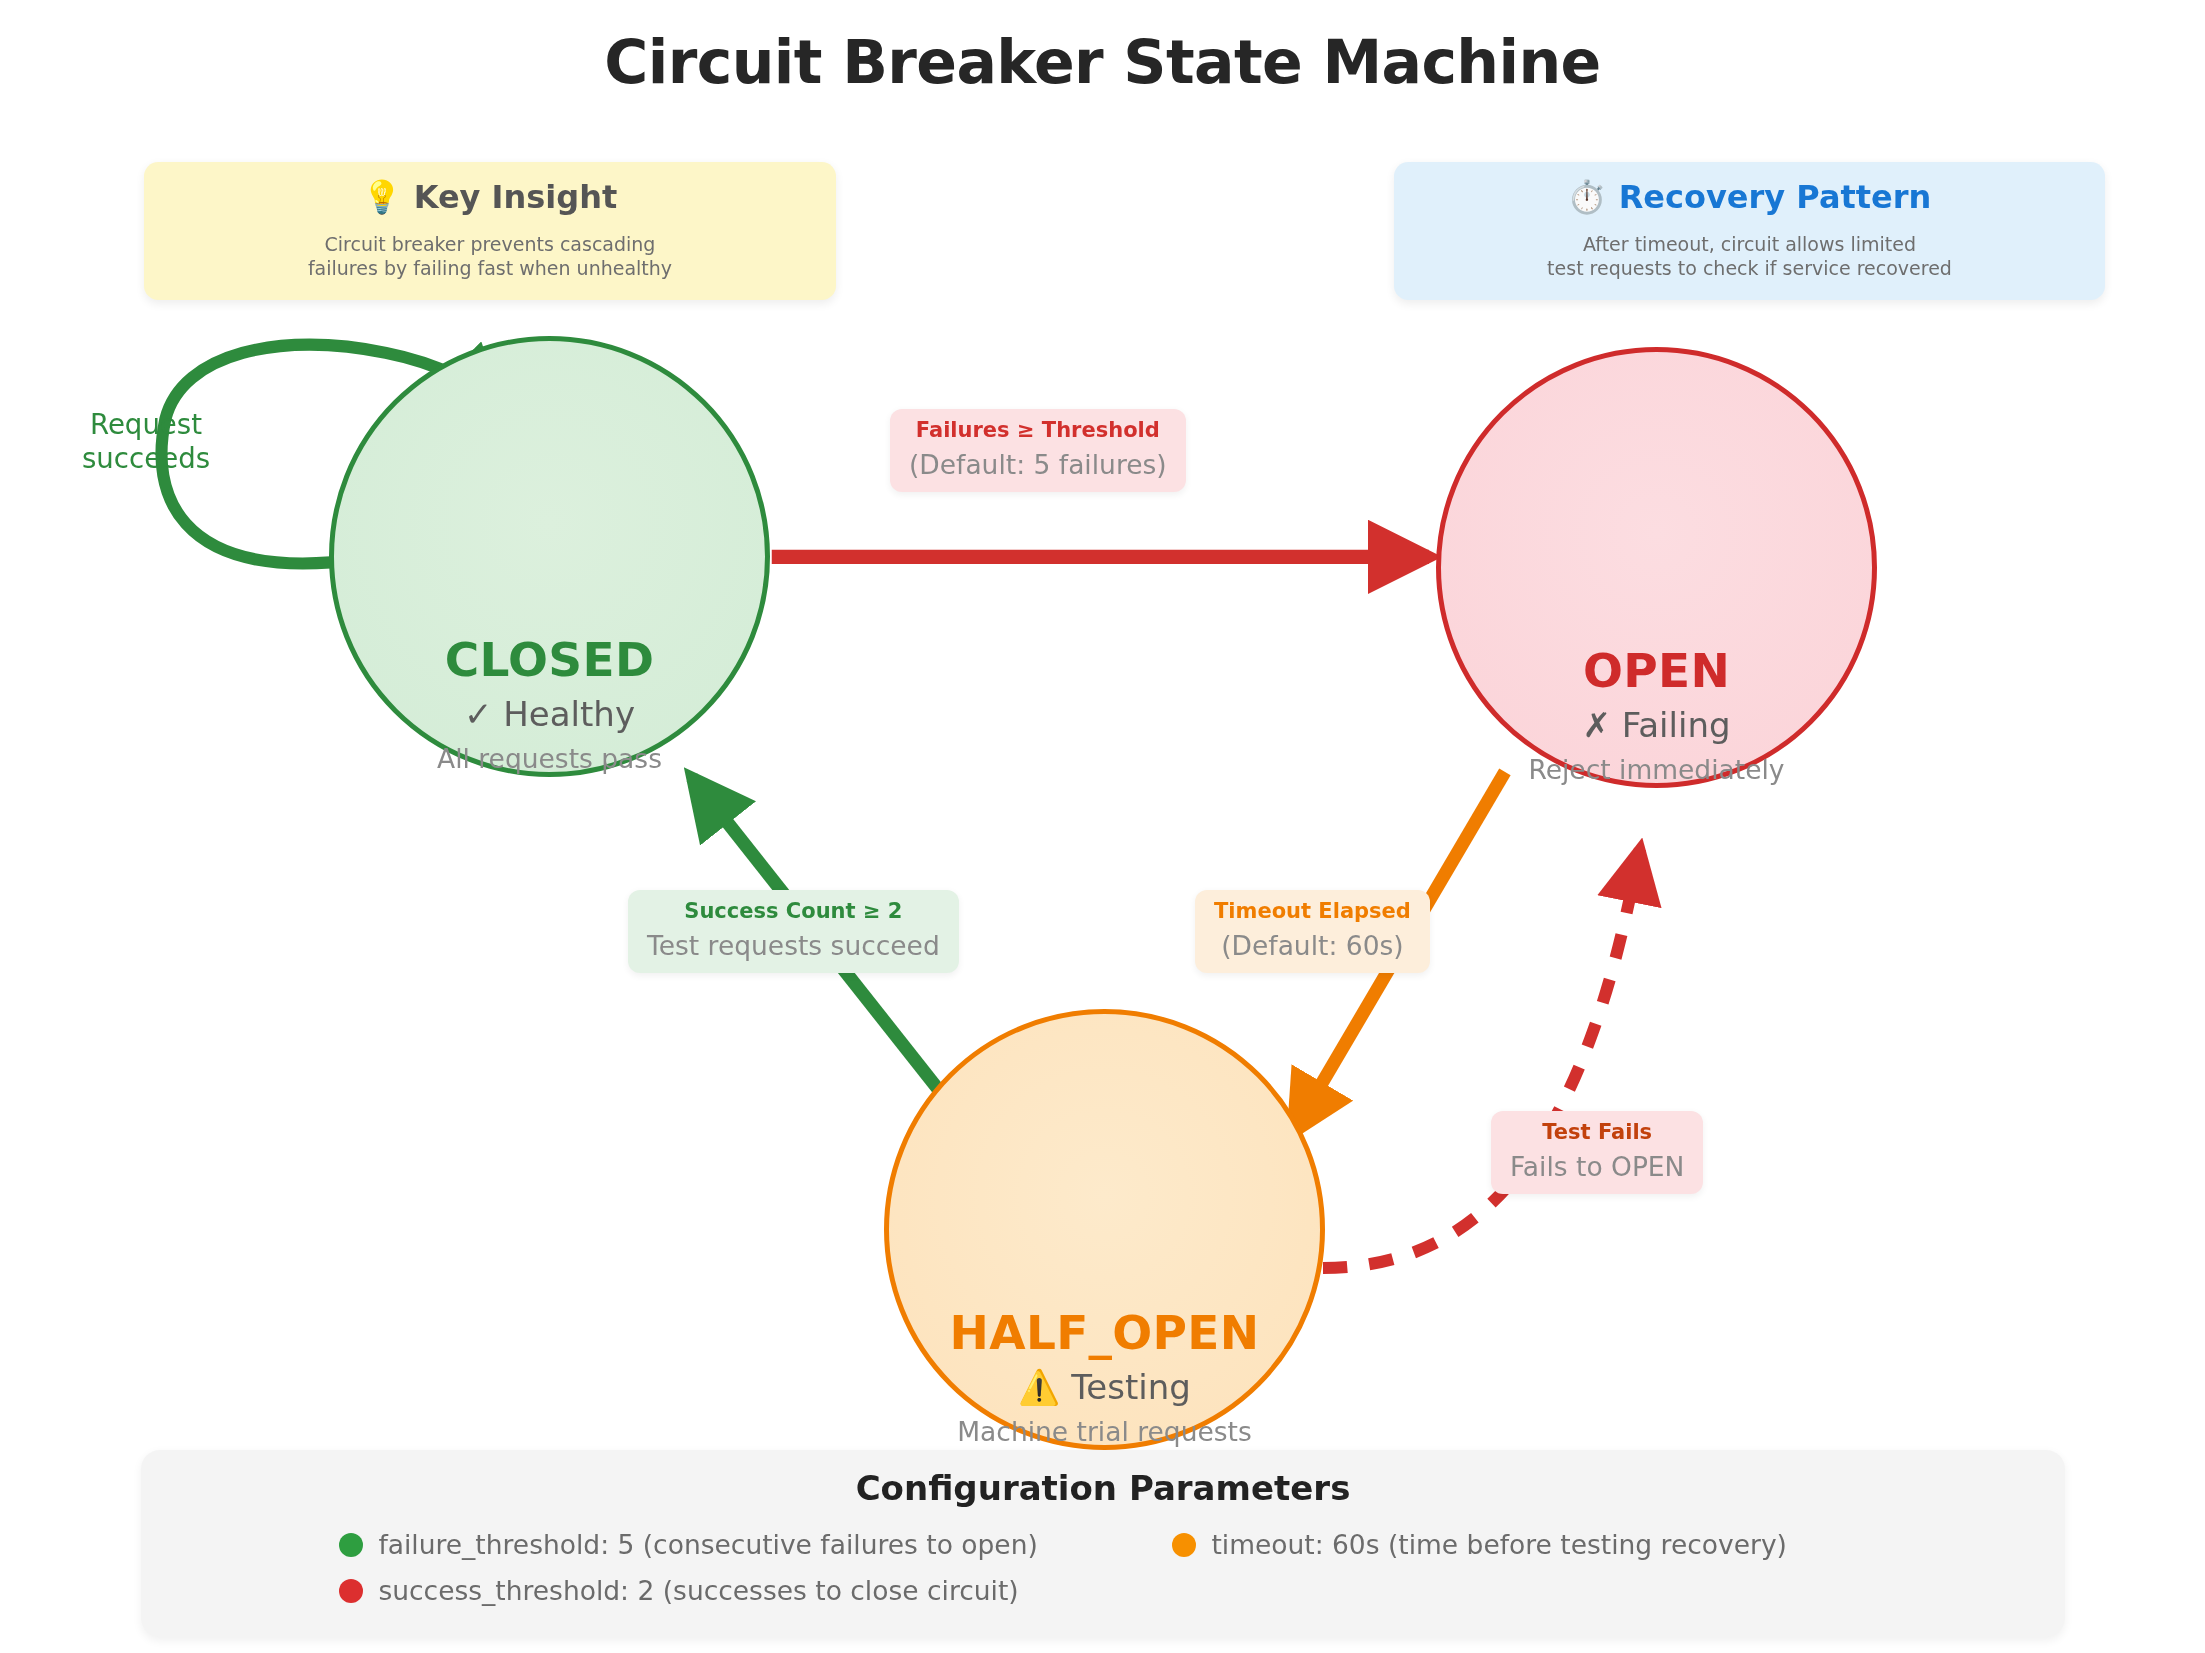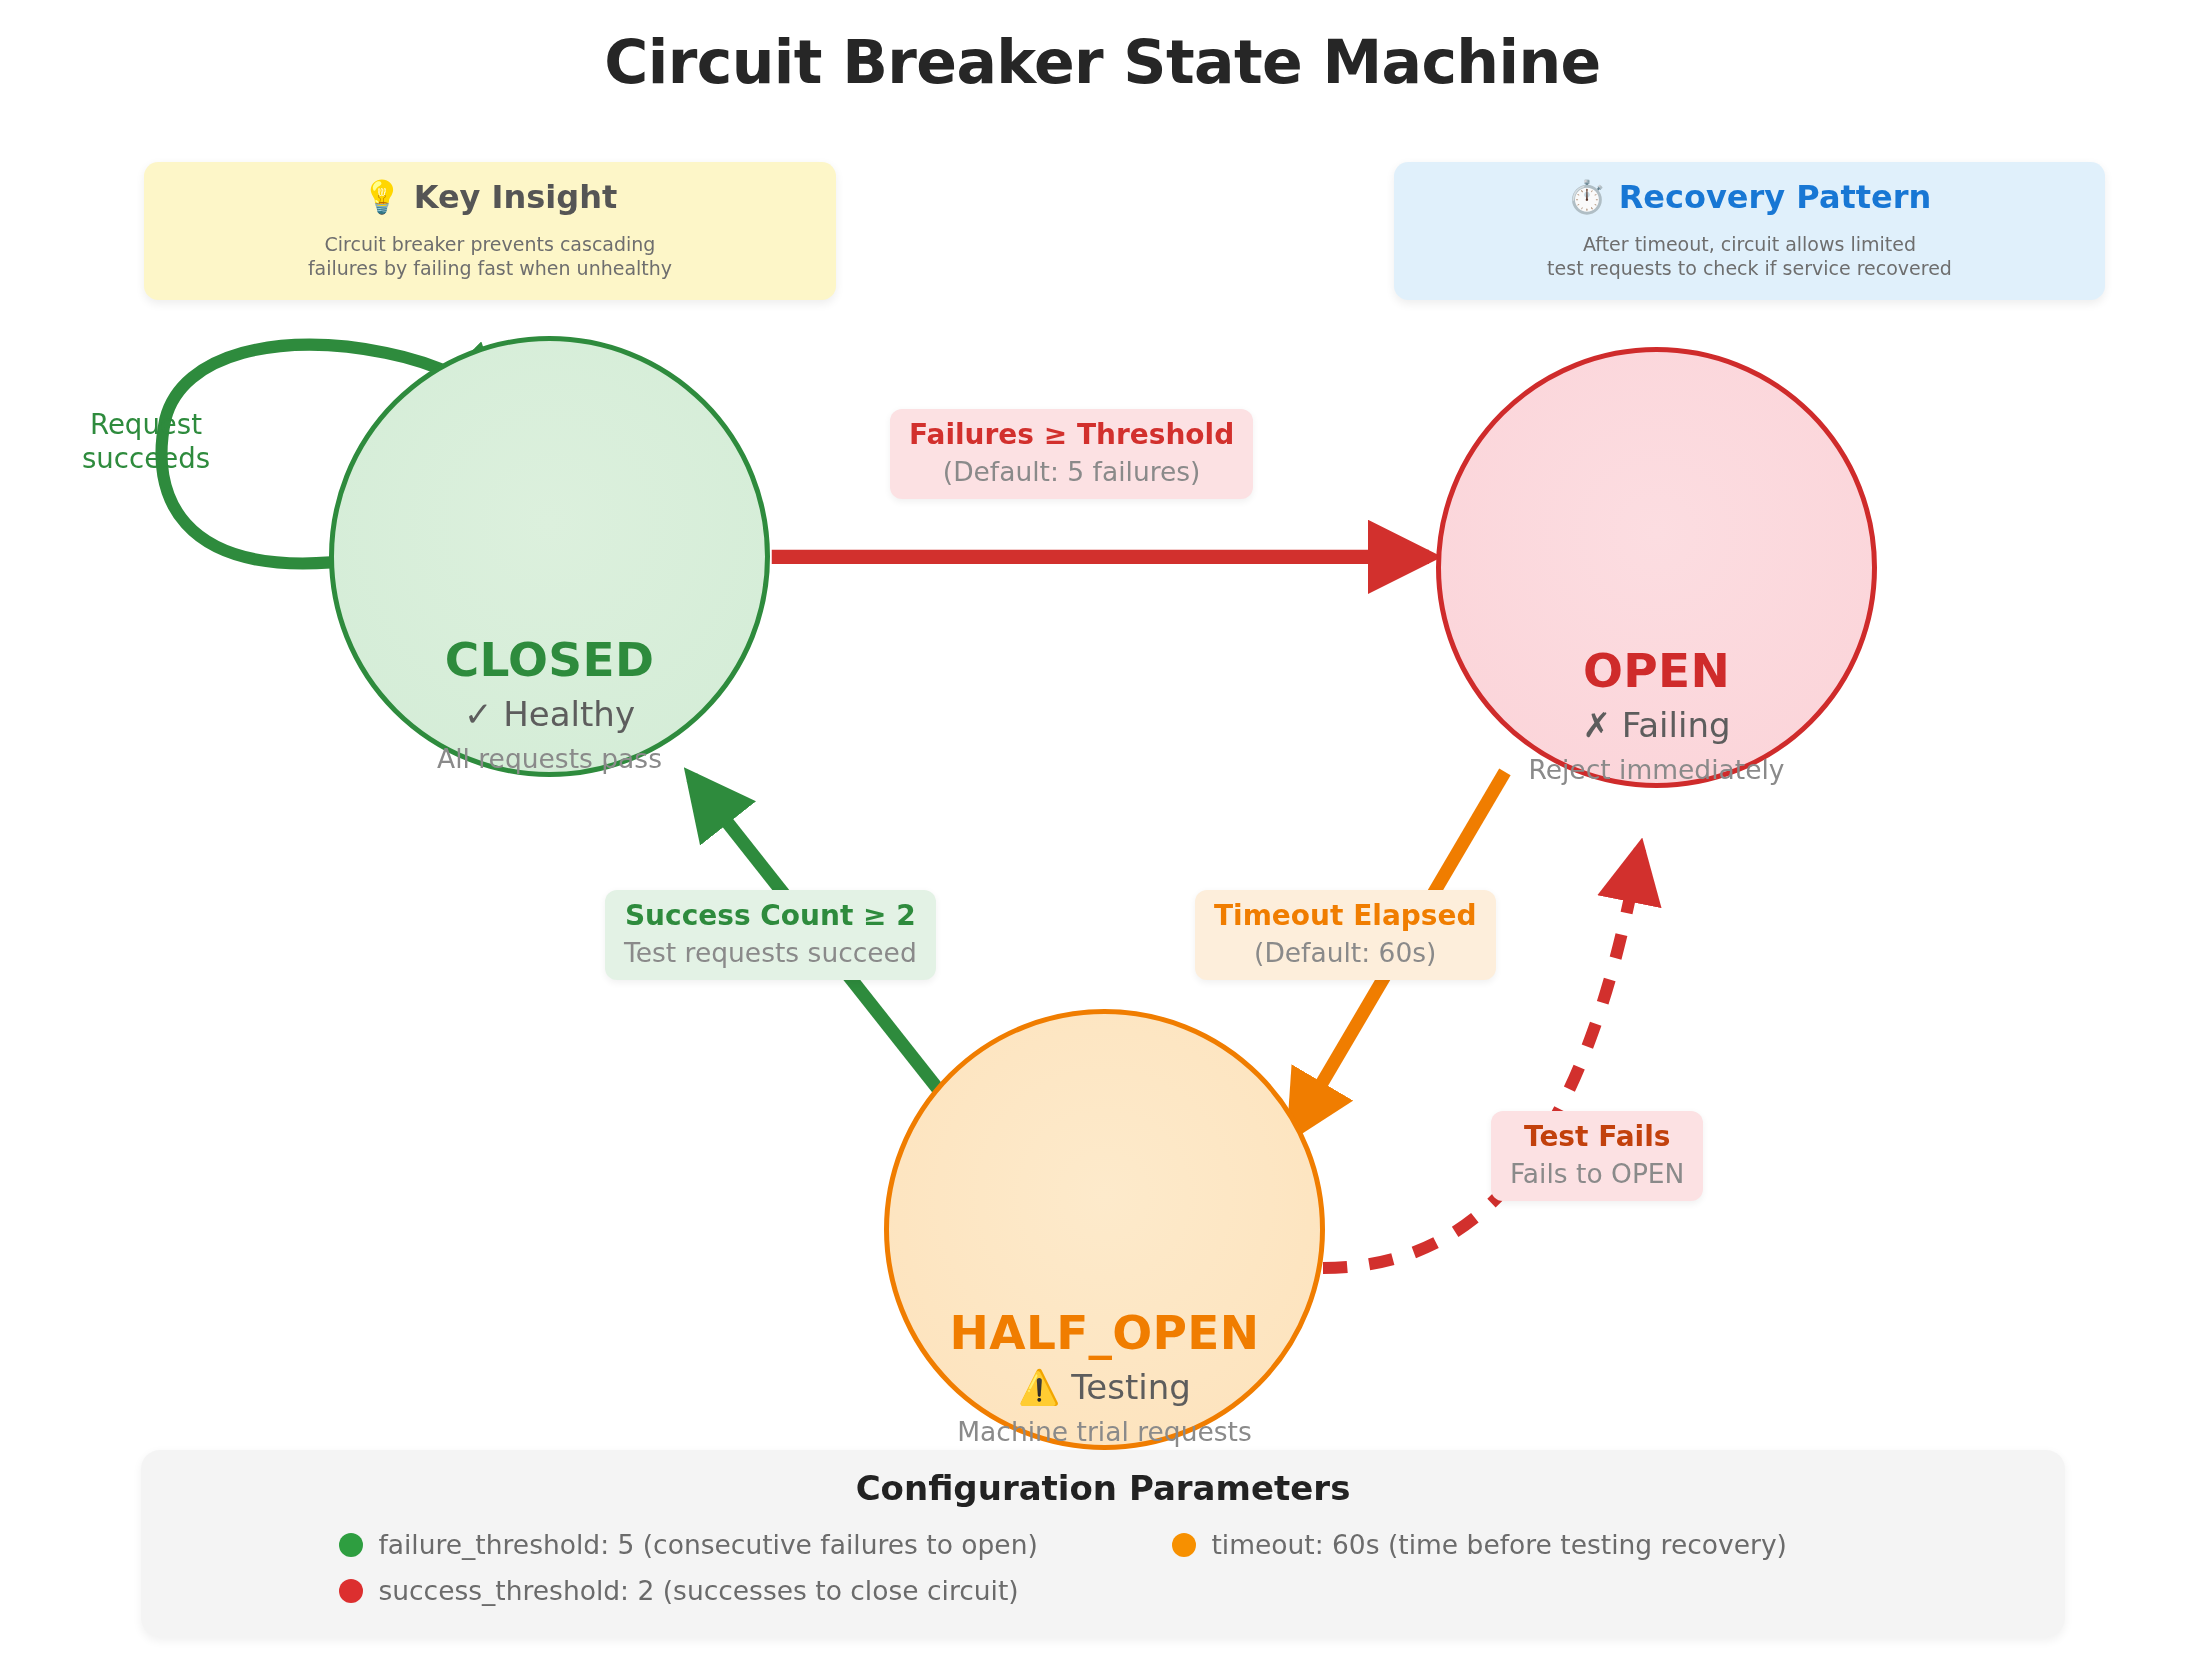--- a/index.html
+++ b/index.html
@@ -150,42 +150,42 @@
   
   .edge-label {
     position: absolute;
     border-radius: 12px;
     box-sizing: border-box;
     text-align: center;
     padding: 11px 19px 13.2px 19px;
     box-shadow: 0 2.8px 7.7px rgba(0,0,0,0.06);
   }
   .edge-label-title {
-    font-size: 28px;
+    font-size: 21px;
     font-weight: bold;
     line-height: 1.04;
     white-space: nowrap;
   }
   .edge-label-sub {
     font-size: 26.5px;
     color: #8a8a8a;
     line-height: 1.1;
     margin-top: 7.7px;
     white-space: nowrap;
   }
 
   #label-failures {
     left: 890px;
     top: 409px;
     background: #fce1e3;
   }
   #label-failures .edge-label-title { color: #d2302d; }
 
   #label-success {
-    left: 605px;
+    left: 628px;
     top: 890px;
     background: #e3f2e5;
   }
   #label-success .edge-label-title { color: #2e8b3d; }
 
   #label-timeout {
     left: 1195px;
     top: 890px;
     background: #fdeedb;
   }

